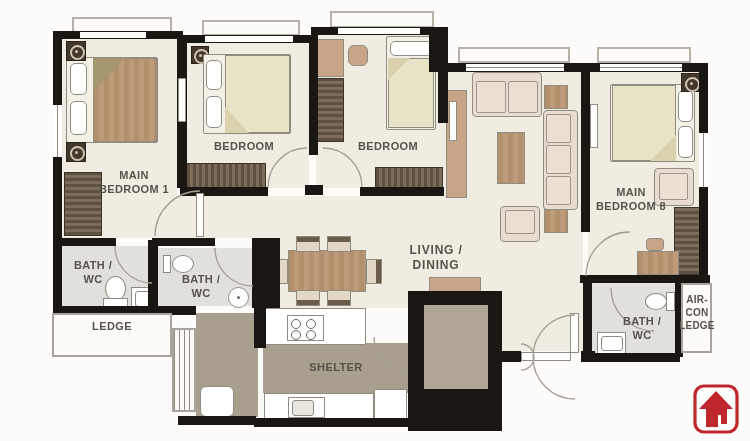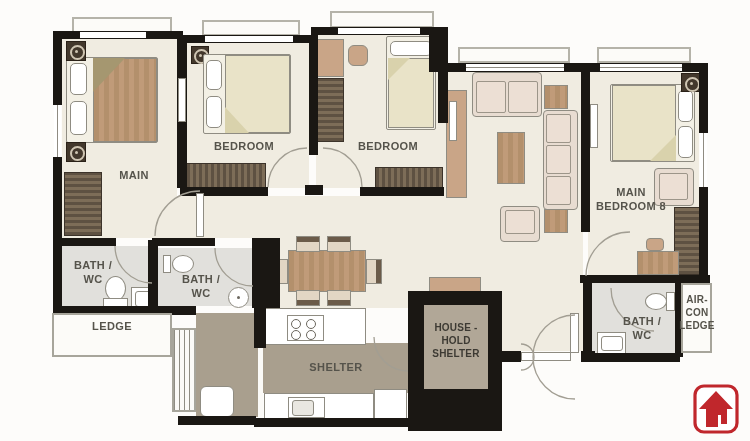--- a/index.html
+++ b/index.html
@@ -209,27 +209,29 @@
     <path d="M575 315 A42 42 0 0 0 533 357"></path>
     <path d="M575 399 A42 42 0 0 1 533 357"></path>
     <path d="M521 344 A13 13 0 0 1 521 370"></path>
   </svg>
 
   <div class="abs acl" style="left:52px;top:313px;width:120px;height:44px;"></div>
   <div class="abs acl" style="left:681px;top:283px;width:31px;height:70px;"></div>
 
   <div class="abs lbl" style="left:86px;top:168px;width:96px;">
     <div>MAIN</div>
+    <div>BEDROOM 1</div>
   </div>
   <div class="abs lbl" style="left:206px;top:139px;width:76px;">BEDROOM</div>
   <div class="abs lbl" style="left:350px;top:139px;width:76px;">BEDROOM</div>
   <div class="abs lbl" style="left:592px;top:185px;width:78px;">
     <div>MAIN</div>
     <div>BEDROOM 8</div>
   </div>
+  <div class="abs lbl big" style="left:385px;top:243px;width:102px;">LIVING / DINING</div>
   <div class="abs lbl" style="left:66px;top:258px;width:54px;">
     <div>BATH /</div>
     <div>WC</div>
   </div>
   <div class="abs lbl" style="left:174px;top:272px;width:54px;">
     <div>BATH /</div>
     <div>WC</div>
   </div>
   <div class="abs lbl" style="left:612px;top:314px;width:60px;">
     <div>BATH /</div>
@@ -237,25 +239,20 @@
   </div>
   <div class="abs lbl" style="left:60px;top:319px;width:104px;">
     <div>LEDGE</div>
   </div>
   <div class="abs lbl small" style="left:678px;top:294px;width:38px;">
     <div>AIR-</div>
     <div>CON</div>
     <div>LEDGE</div>
   </div>
   <div class="abs lbl" style="left:303px;top:360px;width:66px;">SHELTER</div>
-  <div class="abs lbl small" style="left:424px;top:322px;width:64px;color:#3d3a33;">
-    <div>HOUSE -</div>
-    <div>HOLD</div>
-    <div>SHELTER</div>
-  </div>
 
   <div class="abs" style="left:693px;top:384px;width:46px;height:50px;">
     <svg width="46" height="50" viewBox="0 0 46 50">
       <rect x="2" y="2" width="42" height="46" rx="9" fill="#ffffff" stroke="#c0272c" stroke-width="3.2"></rect>
       <path d="M23 7 L6 25 H13 V43 H25 V31 H28 V40 H34 V25 H40 Z" fill="#c0272c"></path>
     </svg>
   </div>
 
 </div>
 

